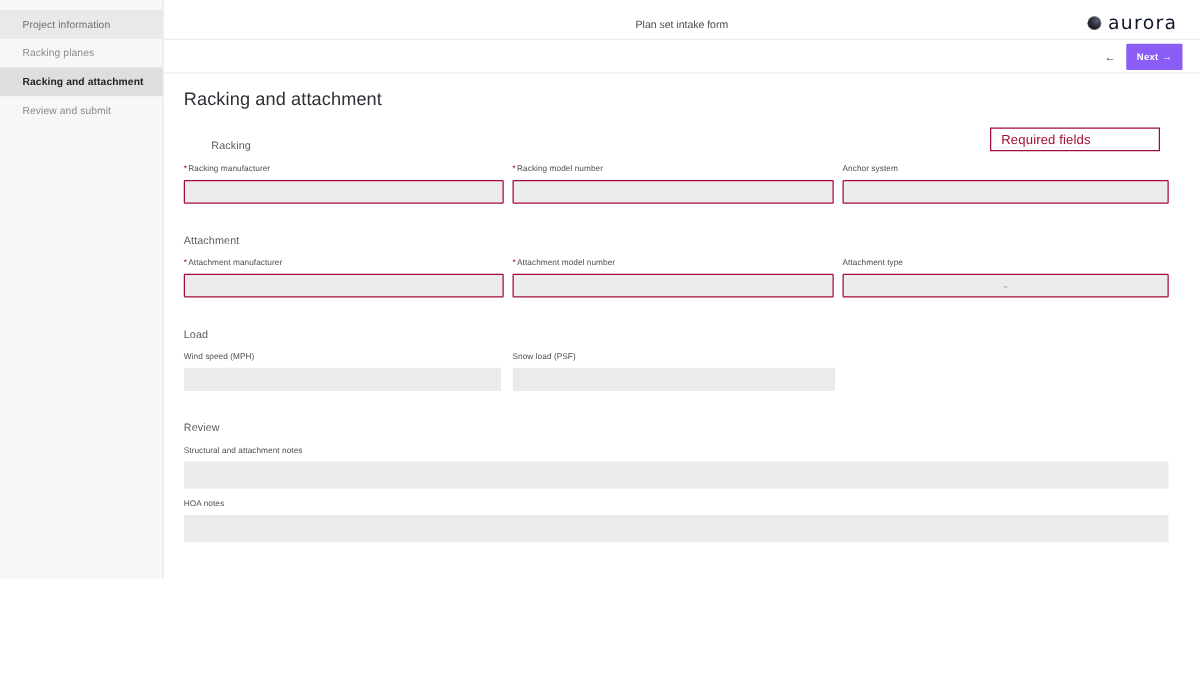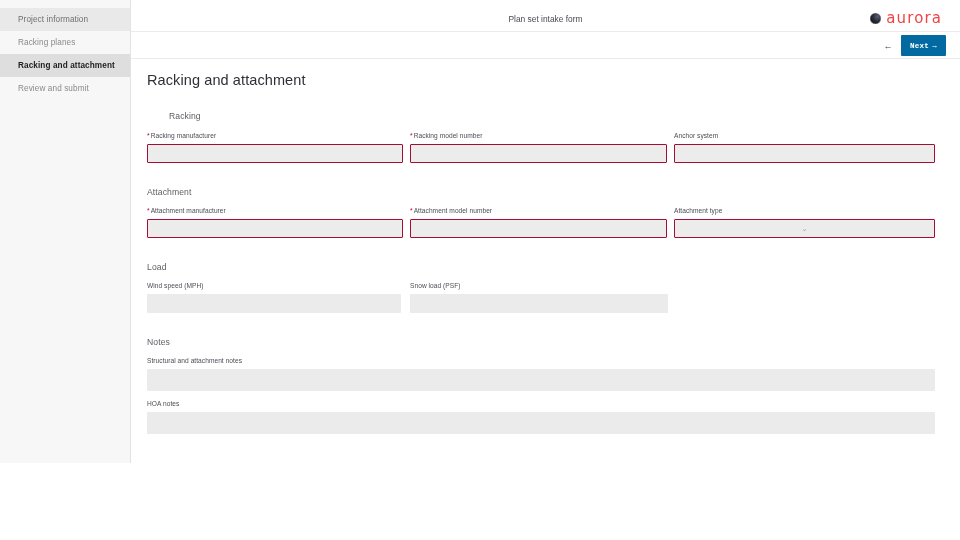--- a/index.html
+++ b/index.html
@@ -73,21 +73,21 @@
   }
   .brand-mark {
     width: 11px; height: 11px;
     border-radius: 50%;
     background: radial-gradient(circle at 68% 32%, #5b6070 0%, #2b2f3b 42%, #14161d 75%, #0d0f14 100%);
     box-shadow: 0 0 0 0.5px rgba(255,255,255,0.35) inset;
   }
   .brand-word {
     font-size: 15px;
     letter-spacing: 1.1px;
-    color: #ef4444;
+    color: #0f172a;
     font-family: "DejaVu Sans", sans-serif;
     font-weight: 400;
   }
 
   .actionbar {
     position: absolute;
     left: 131px; top: 32px;
     width: 829px; height: 27px;
     background: #ffffff;
     border-bottom: 1px solid #ececec;
@@ -101,31 +101,31 @@
     border: none;
     color: #3b3b42;
     font-size: 9px;
     cursor: pointer;
     padding: 0;
   }
   .btn-next {
     position: absolute;
     right: 14px; top: 3px;
     width: 45px; height: 21px;
-    background: #0369a1;
+    background: #8b5cf6;
     color: #ffffff;
     border: none;
     border-radius: 1px;
     font-size: 7.6px;
     font-weight: bold;
     letter-spacing: 0.2px;
     display: flex; align-items: center; justify-content: center;
     gap: 3px;
     cursor: pointer;
-    font-family: Liberation Mono, monospace;
+    font-family: Liberation Sans, sans-serif;
   }
 
   
   .content {
     position: absolute;
     left: 131px; top: 59px;
     width: 829px; height: 481px;
     background: #ffffff;
   }
   .page-title {
@@ -222,20 +222,23 @@
     <button class="btn-next">
       <span>Next</span>
       <span>→</span>
     </button>
   </div>
 
   <main class="content">
 
     <div class="page-title">Racking and attachment</div>
 
+    <div class="required-badge">
+      <span>Required fields</span>
+    </div>
 
     <div class="section-title" style="position:absolute;left:16px;top:52px;padding-left:22px;">Racking</div>
 
     <div class="col" style="left:16px;top:73px;width:256px;">
       <div class="field-label"><span class="req-star">*</span><span>Racking manufacturer</span></div>
       <div class="inp req" style="margin-top:5px;"></div>
     </div>
 
     <div class="col" style="left:279px;top:73px;width:257px;">
       <div class="field-label"><span class="req-star">*</span><span>Racking model number</span></div>
@@ -271,21 +274,21 @@
     <div class="col" style="left:16px;top:223px;width:254px;">
       <div class="field-label">Wind speed (MPH)</div>
       <div class="inp" style="margin-top:5px;"></div>
     </div>
 
     <div class="col" style="left:279px;top:223px;width:258px;">
       <div class="field-label">Snow load (PSF)</div>
       <div class="inp" style="margin-top:5px;"></div>
     </div>
 
-    <div class="section-title" style="position:absolute;left:16px;top:278px;">Notes</div>
+    <div class="section-title" style="position:absolute;left:16px;top:278px;">Review</div>
 
     <div class="col" style="left:16px;top:298px;width:788px;">
       <div class="field-label">Structural and attachment notes</div>
       <div class="inp" style="margin-top:5px;height:22px;"></div>
     </div>
 
     <div class="col" style="left:16px;top:341px;width:788px;">
       <div class="field-label">HOA notes</div>
       <div class="inp" style="margin-top:5px;height:22px;"></div>
     </div>

